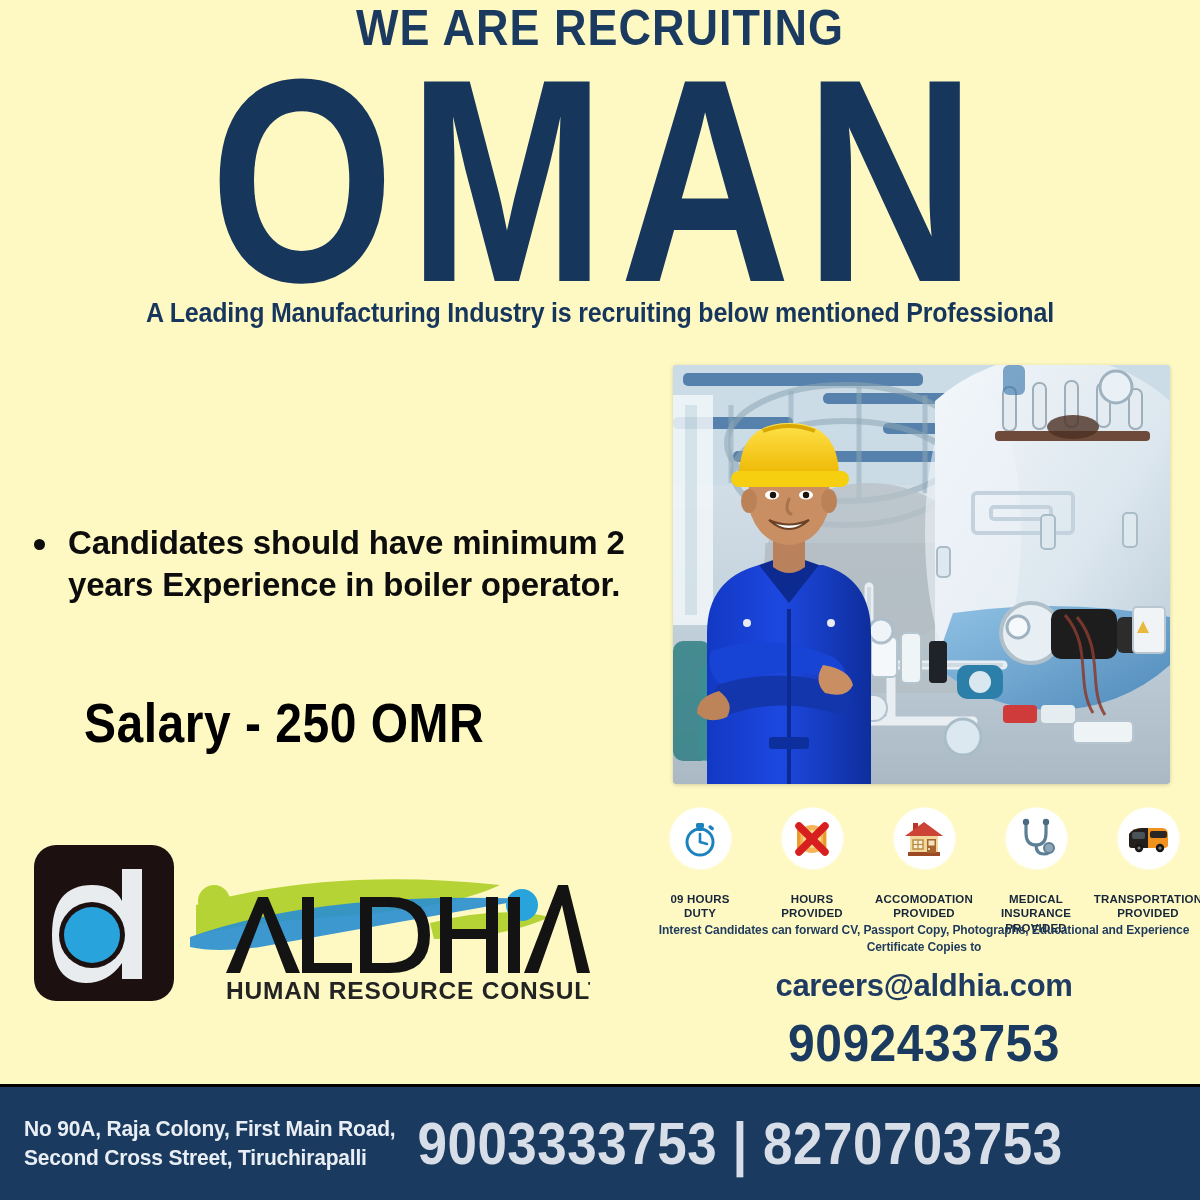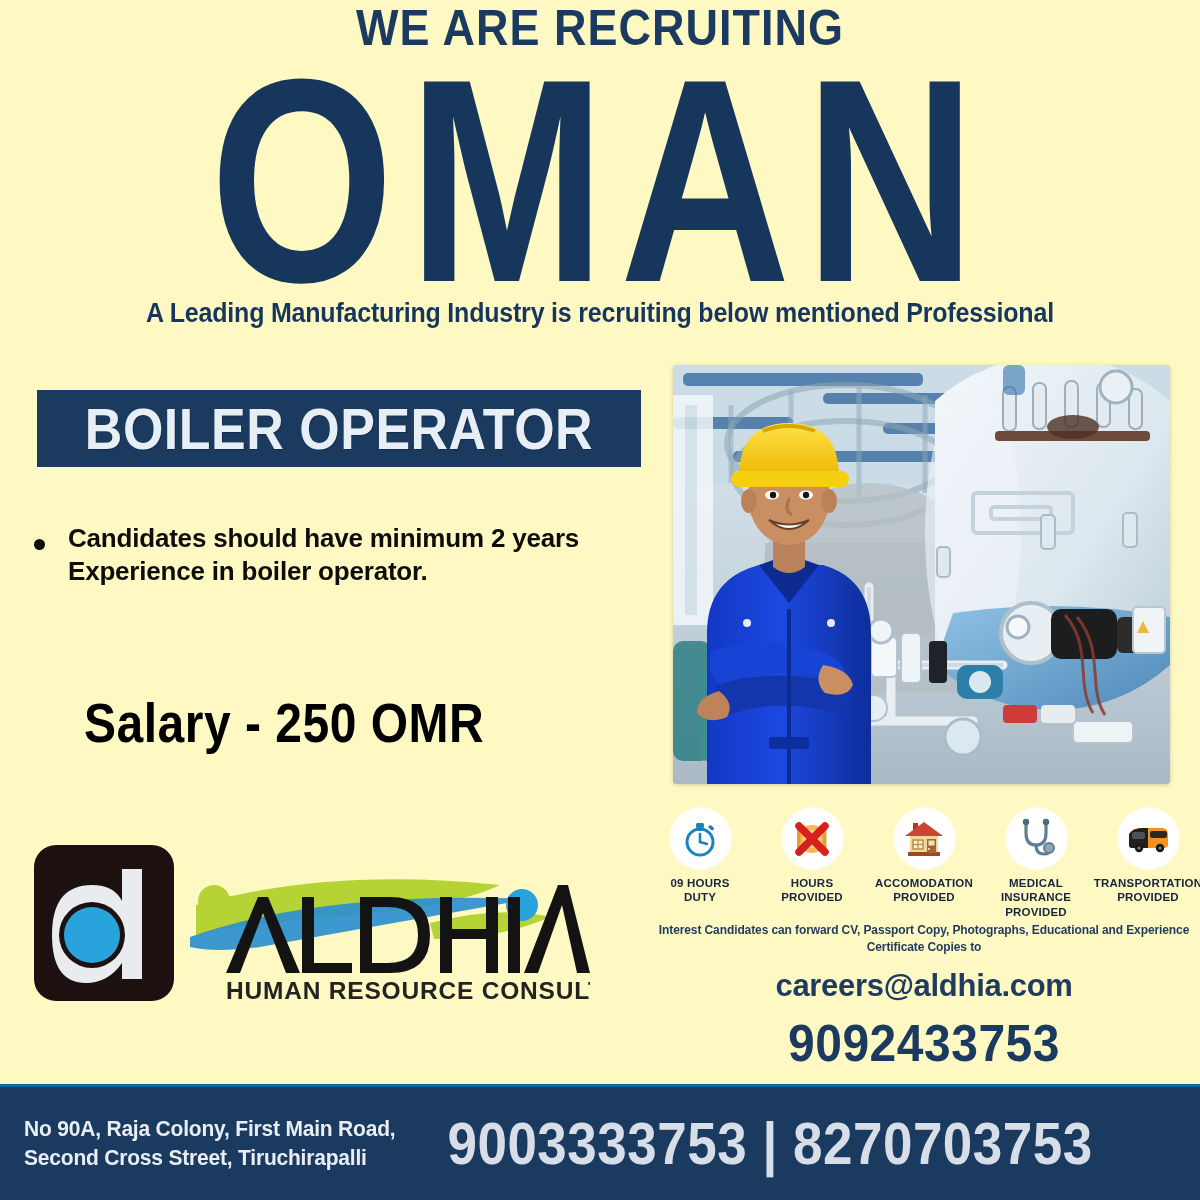--- a/index.html
+++ b/index.html
@@ -97,21 +97,21 @@
     left: 22px;
     top: 522px;
     width: 650px;
     margin: 0;
     padding: 0;
     list-style: none;
   }
   .req-item {
     position: relative;
     padding-left: 46px;
-    font-size: 26px;
+    font-size: 33px;
     font-weight: 600;
     color: #0d0d0d;
     line-height: 1.28;
     letter-spacing: -0.2px;
   }
   .req-bullet {
     position: absolute;
     left: 12px;
     top: 17px;
     width: 11px;
@@ -167,21 +167,21 @@
     width: 61px;
     height: 61px;
     border-radius: 50%;
     background: #ffffff;
     display: flex;
     align-items: center;
     justify-content: center;
     box-shadow: 0 0 0 1px rgba(255,255,255,0.6);
   }
   .benefit-label {
-    margin-top: 7px;
+    margin-top: 23px;
     text-align: center;
     font-size: 11.5px;
     font-weight: bold;
     color: #16253a;
     line-height: 1.25;
     letter-spacing: 0.2px;
     white-space: pre-line;
   }
 
   
@@ -232,24 +232,23 @@
   }
 
   
   .footer {
     position: absolute;
     left: 0;
     bottom: 0;
     width: 1200px;
     height: 113px;
     background: #1b3a5f;
-    border-top: 3px solid #0369a1;
+    border-top: 3px solid #000000;
     display: flex;
     align-items: center;
-    gap: 30px;
   }
   .footer-address {
     margin-left: 24px;
     font-size: 21px;
     font-weight: bold;
     color: #e9eef4;
     line-height: 1.35;
     letter-spacing: -0.2px;
     white-space: pre-line;
     transform: scaleY(1.06);
@@ -266,23 +265,20 @@
 </style>
 </head>
 <body>
 
 <div class="poster">
 
   <div class="kicker">WE ARE RECRUITING</div>
   <div class="country">OMAN</div>
   <div class="subtitle">A Leading Manufacturing Industry is recruiting below mentioned Professional</div>
 
-  <div class="job-title-box">
-    <span class="job-title-text">BOILER OPERATOR</span>
-  </div>
 
   <ul class="req-list">
     <li class="req-item">
       <span class="req-bullet"></span>
       <span>Candidates should have minimum 2 years Experience in boiler operator.</span>
     </li>
   </ul>
 
   <div class="salary">Salary - 250 OMR</div>
 

